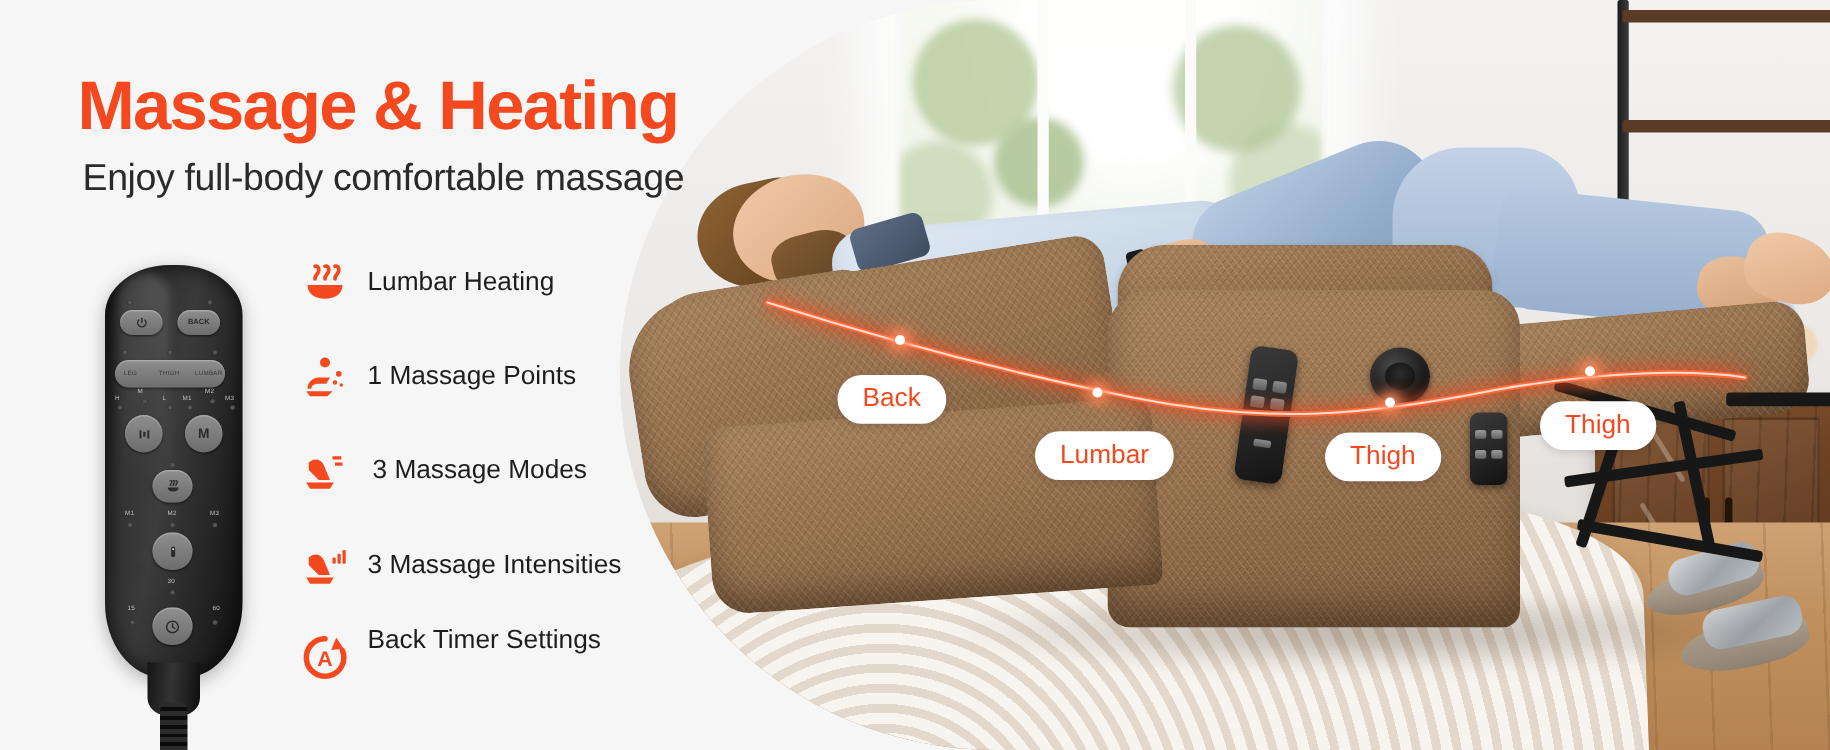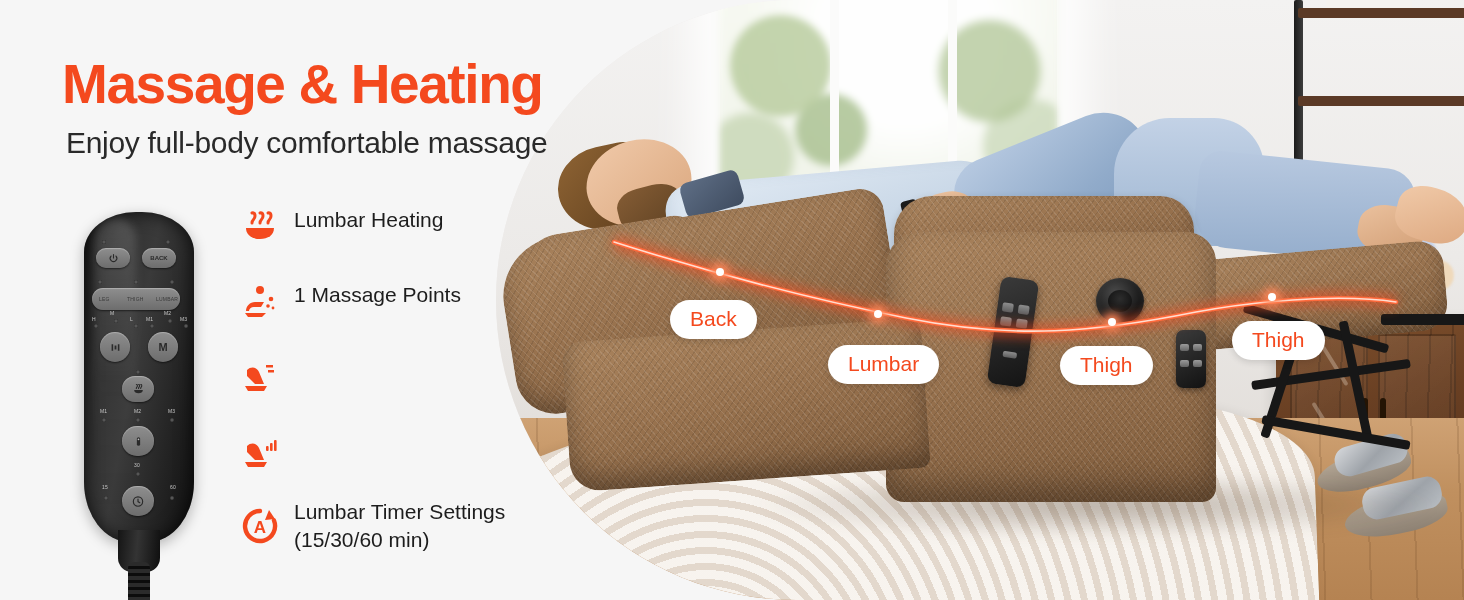--- a/index.html
+++ b/index.html
@@ -19,21 +19,21 @@
     color:#f4491e; white-space:nowrap;
   }
   #subheadline {
     position:absolute; left:66px; top:126px;
     font-size:30px; font-weight:300; color:#2a2a2a;
     letter-spacing:-0.3px; white-space:nowrap;
   }
 
   
   #feature-list { position:absolute; left:240px; top:206px; width:300px; }
-  .feature-row { position:absolute; display:flex; align-items:flex-start; }
+  .feature-row { position:absolute; display:flex; align-items:center; }
   .feature-icon { width:40px; flex:0 0 40px; height:40px; position:relative; }
   .feature-label {
     margin-left:14px; font-size:21px; color:#1d1d1d;
     line-height:1.32; white-space:nowrap;
   }
 
   
   #remote { position:absolute; left:78px; top:212px; width:122px; height:388px; }
   .rm-body {
     position:absolute; left:6px; top:0; width:110px; height:330px;
@@ -301,47 +301,48 @@
     <div class="feature-row" style="top:150px;">
       <span class="feature-icon">
         <svg viewBox="0 0 40 40" width="40" height="40">
           <g fill="#F4491E">
             <path d="M7 14c4-4 10-3 12 2l5 12h-9L7 20z"></path>
             <path d="M5 30h22l-3 5H8z"></path>
             <path d="M26 9h7v2.6h-7zM28 14h6v2.6h-6z"></path>
           </g>
         </svg>
       </span>
+      <span class="feature-label" style="margin-left:18px;">3 Massage Modes</span>
     </div>
 
     <div class="feature-row" style="top:226px;">
       <span class="feature-icon">
         <svg viewBox="0 0 40 40" width="40" height="40">
           <g fill="#F4491E">
             <path d="M7 14c4-4 10-3 12 2l5 12h-9L7 20z"></path>
             <path d="M5 30h22l-3 5H8z"></path>
             <rect x="26" y="14" width="2.6" height="5" rx="1"></rect>
             <rect x="30" y="11" width="2.6" height="8" rx="1"></rect>
             <rect x="34" y="8" width="2.6" height="11" rx="1"></rect>
           </g>
         </svg>
       </span>
+      <span class="feature-label">3 Massage Intensities</span>
     </div>
 
     <div class="feature-row" style="top:292px; align-items:flex-start;">
       <span class="feature-icon" style="margin-top:8px;">
         <svg viewBox="0 0 40 40" width="40" height="40">
           <path d="M20 5a15 15 0 1 0 14 9.5" fill="none" stroke="#F4491E" stroke-width="4.4" stroke-linecap="round"></path>
           <path d="M29 4l6 9-10 1z" fill="#F4491E"></path>
           <text x="20" y="27" font-family="Liberation Sans, sans-serif" font-size="17" font-weight="bold" fill="#F4491E" text-anchor="middle">A</text>
         </svg>
       </span>
       <span class="feature-label">
-        <span style="display:block">Lumbar Timer Settings</span>
-        <span style="display:block">(15/30/60 min)</span>
+        <span style="display:block">Back Timer Settings</span>
       </span>
     </div>
 
   </div>
 
   <div id="remote">
     <div class="rm-body"></div>
     <div class="rm-gloss"></div>
     <div class="rm-neck"></div>
     <div class="rm-cable"></div>

